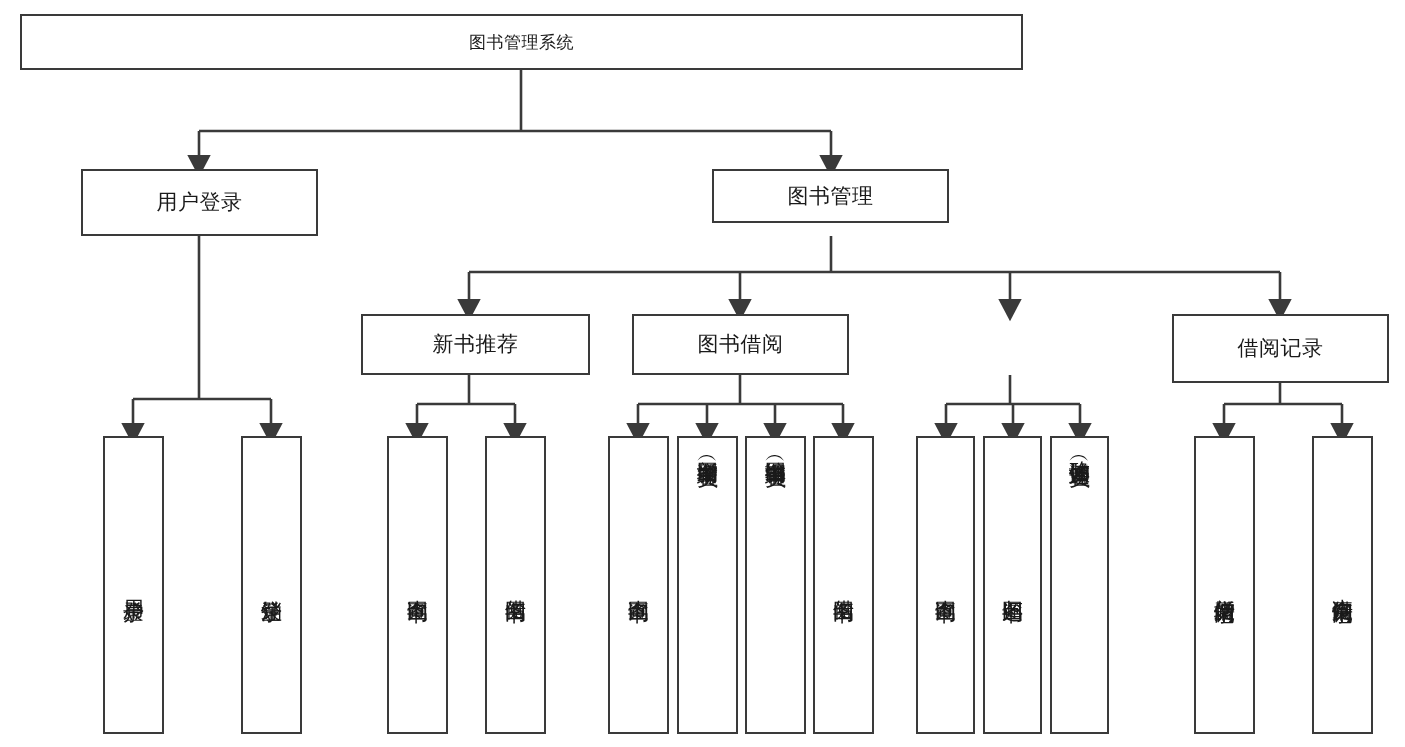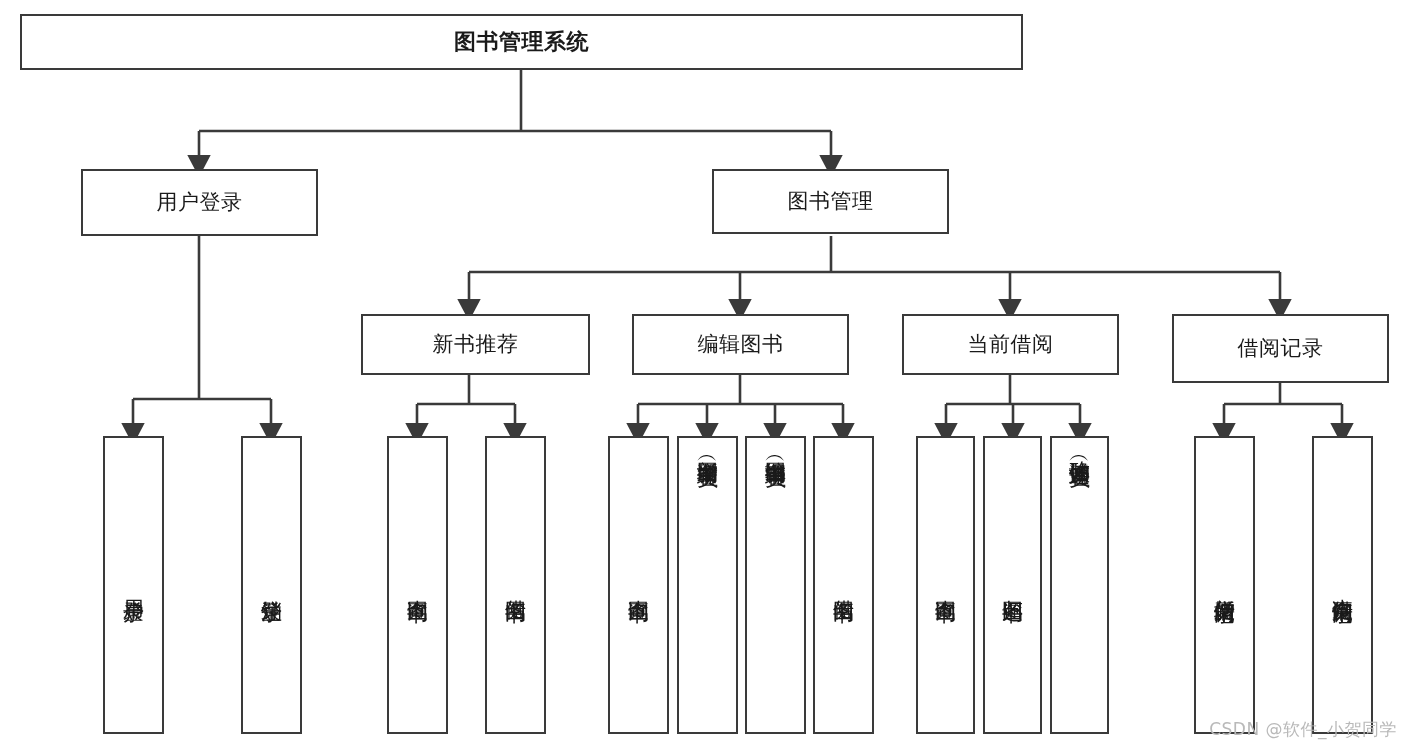--- a/index.html
+++ b/index.html
@@ -40,21 +40,21 @@
     display: block;
     text-align: center;
     line-height: 1.18;
     white-space: nowrap;
   }
   
   .node.h .lbl {
     font-size: 21px;
     letter-spacing: 0.5px;
   }
-  .node.root .lbl { font-size: 22px; font-weight: bold; }
+  .node.root .lbl { font-size: 17px; }
   
   .node.v {
     align-items: flex-start;
     justify-content: center;
     padding-top: 6px;
   }
   .node.v .lbl {
     writing-mode: vertical-rl;
     text-orientation: upright;
     font-size: 21px;
@@ -131,32 +131,29 @@
     </g>
   </svg>
 
   <div class="node h root" style="left:20px; top:14px; width:1003px; height:56px;">
     <span class="lbl">图书管理系统</span>
   </div>
 
   <div class="node h" style="left:81px; top:169px; width:237px; height:67px;">
     <span class="lbl">用户登录</span>
   </div>
-  <div class="node h" style="left:712px; top:169px; width:237px; height:65px;">
+  <div class="node h" style="left:712px; top:169px; width:237px; height:54px;">
     <span class="lbl">图书管理</span>
   </div>
 
   <div class="node h" style="left:361px; top:314px; width:229px; height:61px;">
     <span class="lbl">新书推荐</span>
   </div>
   <div class="node h" style="left:632px; top:314px; width:217px; height:61px;">
-    <span class="lbl">编辑图书</span>
-  </div>
-  <div class="node h" style="left:902px; top:314px; width:217px; height:61px;">
-    <span class="lbl">当前借阅</span>
+    <span class="lbl">图书借阅</span>
   </div>
   <div class="node h" style="left:1172px; top:314px; width:217px; height:69px;">
     <span class="lbl">借阅记录</span>
   </div>
 
   <div class="node v mid" style="left:103px; top:436px; width:61px; height:298px;">
     <span class="lbl">用户登录</span>
   </div>
   <div class="node v mid" style="left:241px; top:436px; width:61px; height:298px;">
     <span class="lbl">注销登录</span>
@@ -192,15 +189,14 @@
     <span class="lbl">确认归还（管理员）</span>
   </div>
 
   <div class="node v mid" style="left:1194px; top:436px; width:61px; height:298px;">
     <span class="lbl">新增借阅记录</span>
   </div>
   <div class="node v mid" style="left:1312px; top:436px; width:61px; height:298px;">
     <span class="lbl">查询借阅记录</span>
   </div>
 
-  <div id="watermark">CSDN @软件_小贺同学</div>
 
 </div>
 
 </body></html>

